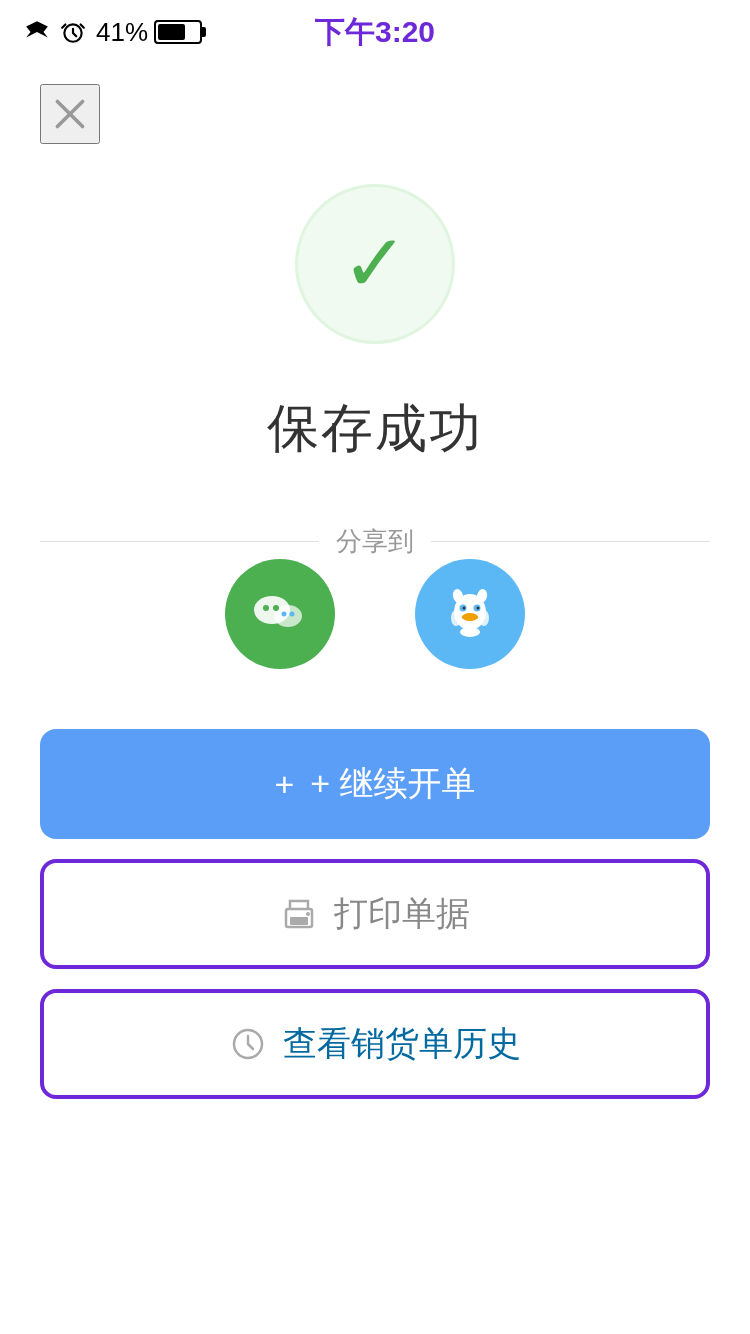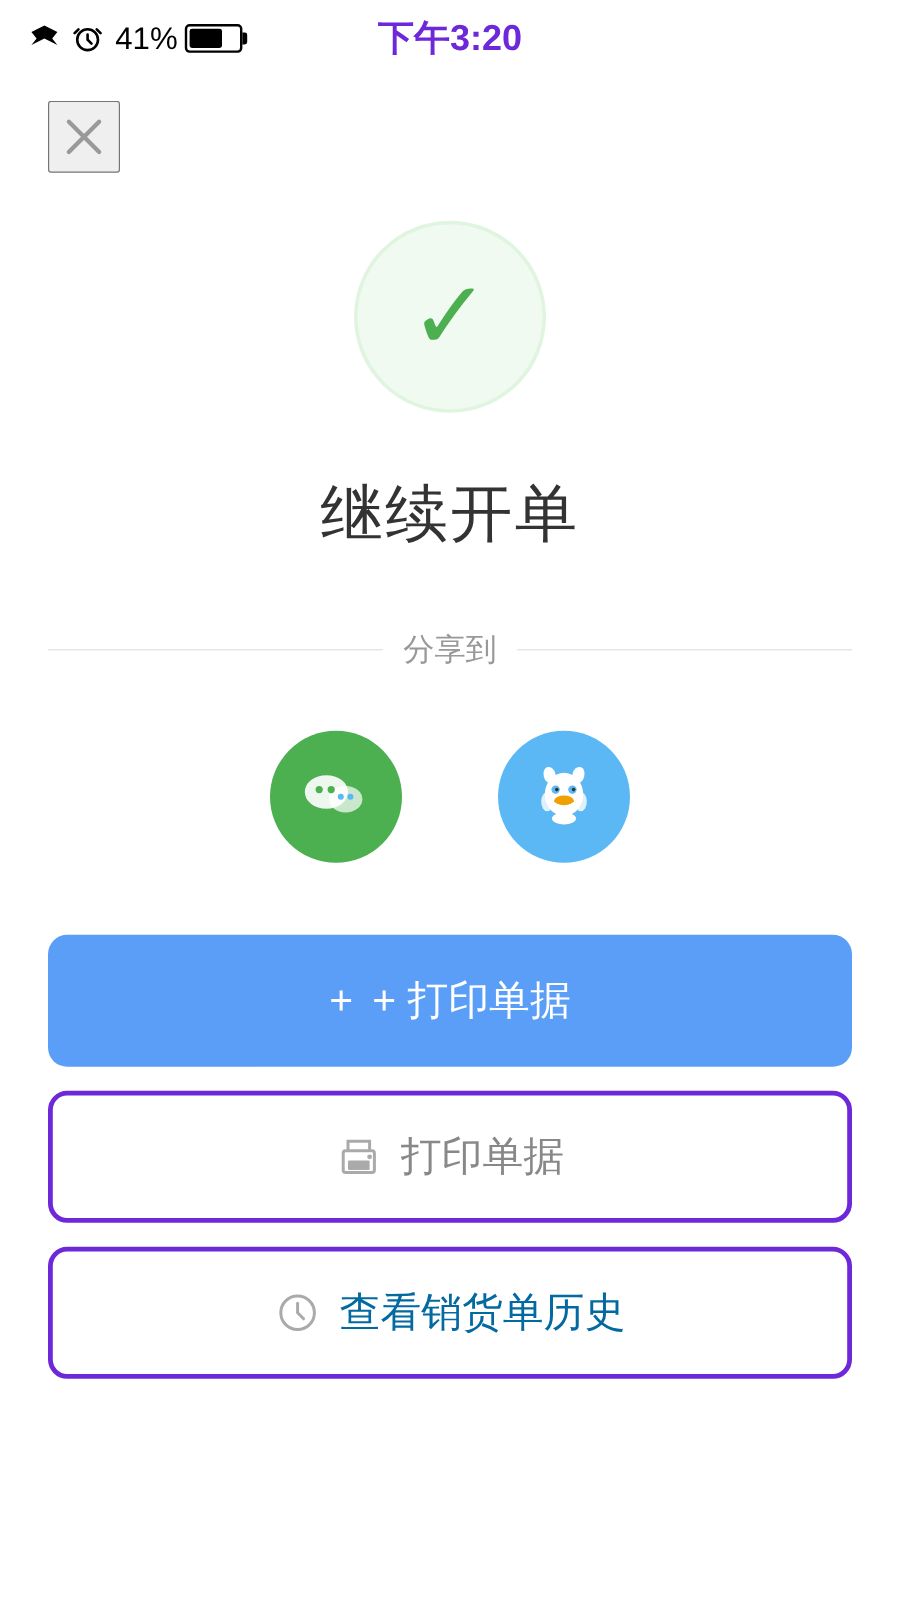--- a/index.html
+++ b/index.html
@@ -147,21 +147,20 @@
     
     .share-section {
       width: 100%;
       margin-bottom: 60px;
     }
 
     .share-divider {
       display: flex;
       align-items: center;
       gap: 17px;
-      margin-bottom: 50px;
     }
 
     .divider-line {
       flex: 1;
       height: 1px;
       background: #e0e0e0;
     }
 
     .share-label {
       font-size: 26px;
@@ -262,21 +261,21 @@
     <svg viewBox="0 0 40 40" fill="none">
       <line x1="6" y1="6" x2="34" y2="34" stroke="#999" stroke-width="4" stroke-linecap="round"></line>
       <line x1="34" y1="6" x2="6" y2="34" stroke="#999" stroke-width="4" stroke-linecap="round"></line>
     </svg>
   </button>
 
   <div class="success-circle">
     <span class="checkmark">✓</span>
   </div>
 
-  <div class="success-title">继续开单</div>
+  <div class="success-title">保存成功</div>
 
   <div class="share-section">
     <div class="share-divider">
       <div class="divider-line"></div>
       <span class="share-label">分享到</span>
       <div class="divider-line"></div>
     </div>
 
     <div class="share-icons">
 
@@ -309,21 +308,21 @@
           <ellipse cx="44" cy="14" rx="5" ry="7" fill="white" transform="rotate(15 44 14)"></ellipse>
         </svg>
       </button>
     </div>
   </div>
 
   <div class="actions">
 
     <button class="action-btn primary-btn">
       <span class="btn-icon">+</span>
-      <span style="margin-left:0;font-size:34px;">+ 打印单据</span>
+      <span style="margin-left:0;font-size:34px;">+ 继续开单</span>
     </button>
 
     <button class="action-btn secondary-btn">
       <svg width="38" height="38" viewBox="0 0 38 38" fill="none">
         <rect x="6" y="14" width="26" height="18" rx="2" stroke="#aaa" stroke-width="2.5" fill="none"></rect>
         <rect x="10" y="22" width="18" height="8" rx="1" fill="#aaa"></rect>
         <path d="M10 14V6h18v8" stroke="#aaa" stroke-width="2.5" fill="none"></path>
         <circle cx="28" cy="19" r="2" fill="#aaa"></circle>
       </svg>
       <span style="font-size:34px;color:#888;">打印单据</span>

